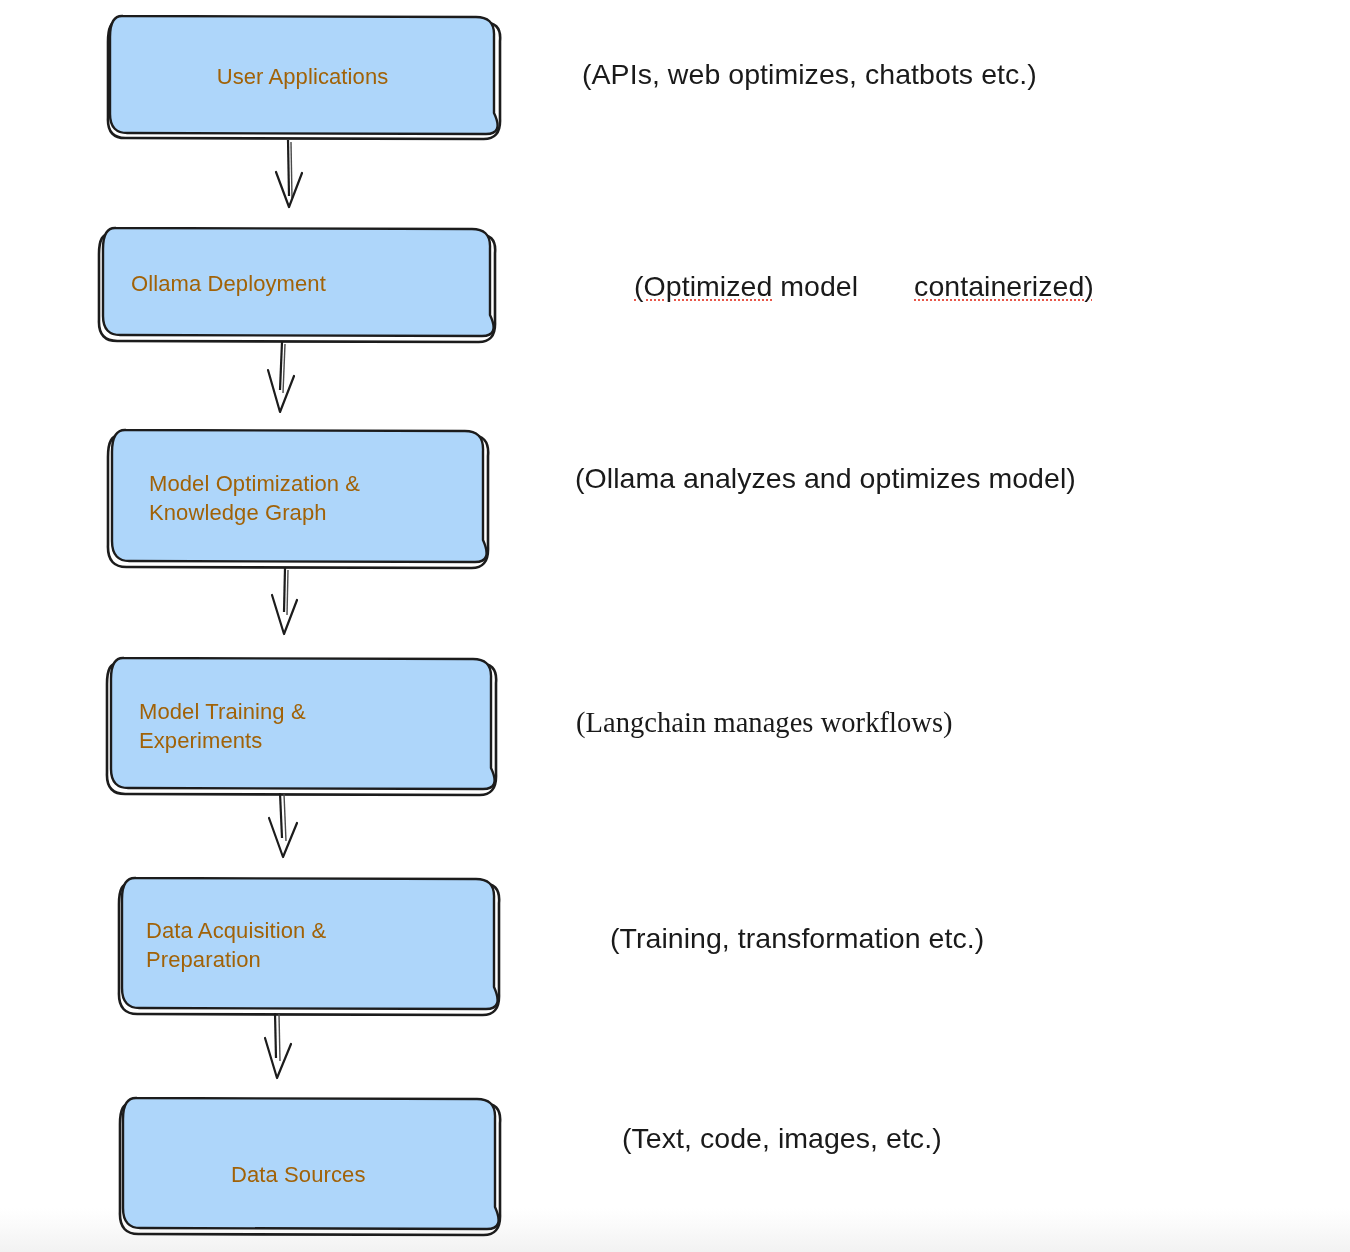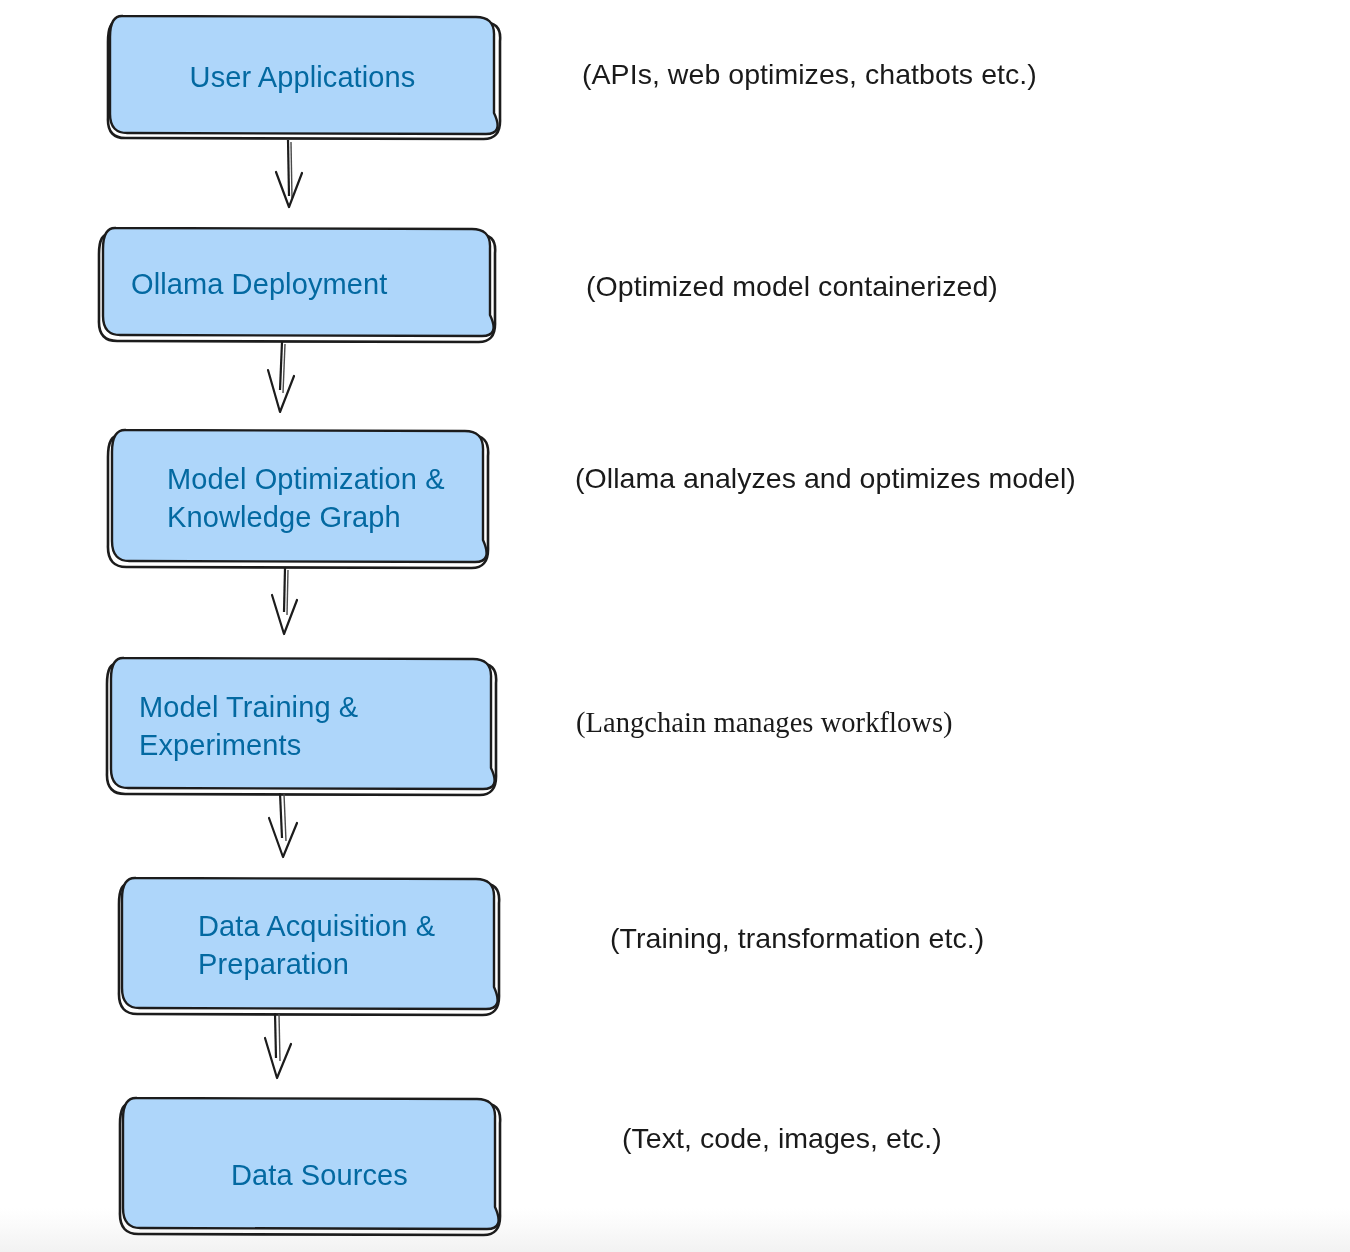--- a/index.html
+++ b/index.html
@@ -24,22 +24,22 @@
     width: 1350px;
     height: 1252px;
   }
 
   .flow-node {
     position: absolute;
     box-sizing: border-box;
     display: flex;
     flex-direction: column;
     justify-content: center;
-    color: #0369a1;
-    font-size: 29px;
+    color: #a16207;
+    font-size: 22px;
     line-height: 1.32;
     letter-spacing: 0.1px;
     white-space: pre-line;
     z-index: 3;
     pointer-events: auto;
   }
 
   .node-label {
     display: block;
     position: relative;
@@ -50,24 +50,26 @@
     position: absolute;
     color: #1a1a1a;
     font-size: 28.5px;
     line-height: 1.3;
     letter-spacing: 0.05px;
     white-space: nowrap;
     z-index: 3;
   }
 
   .caption .spell {
+    text-decoration: underline;
     text-decoration-style: dotted;
     text-decoration-color: #e8574a;
     text-decoration-thickness: 2px;
     text-underline-offset: 3px;
+    margin-left: 48px;
   }
 
   .arrow-group { pointer-events: none; }
 </style>
 </head>
 <body>
 
 <svg id="diagram-canvas" viewBox="0 0 1350 1252" xmlns="http://www.w3.org/2000/svg" aria-hidden="true">
 
   <g>
@@ -132,31 +134,31 @@
 </svg>
 
 <div class="flow-node" style="left:110px; top:18px; width:385px; height:118px; align-items:center; text-align:center;">
   <span class="node-label">User Applications</span>
 </div>
 
 <div class="flow-node" style="left:103px; top:230px; width:388px; height:108px; align-items:flex-start; padding-left:28px; text-align:left;">
   <span class="node-label">Ollama Deployment</span>
 </div>
 
-<div class="flow-node" style="left:112px; top:432px; width:372px; height:132px; align-items:flex-start; padding-left:37px; text-align:left;margin-left:18px;">
+<div class="flow-node" style="left:112px; top:432px; width:372px; height:132px; align-items:flex-start; padding-left:37px; text-align:left;">
   <span class="node-label">Model Optimization &amp;
 Knowledge Graph</span>
 </div>
 
 <div class="flow-node" style="left:111px; top:660px; width:380px; height:132px; align-items:flex-start; padding-left:28px; text-align:left;">
   <span class="node-label">Model Training &amp;
 Experiments</span>
 </div>
 
-<div class="flow-node" style="left:122px; top:880px; width:372px; height:130px; align-items:flex-start; padding-left:76px; text-align:left;">
+<div class="flow-node" style="left:122px; top:880px; width:372px; height:130px; align-items:flex-start; padding-left:24px; text-align:left;">
   <span class="node-label">Data Acquisition &amp;
 Preparation</span>
 </div>
 
 <div class="flow-node" style="left:123px; top:1120px; width:372px; height:110px; align-items:flex-start; padding-left:76px; text-align:left;margin-left:32px;">
   <span class="node-label">Data Sources</span>
 </div>
 
 <div class="caption" style="left:582px; top:56px;">(APIs, web optimizes, chatbots etc.)</div>
 

